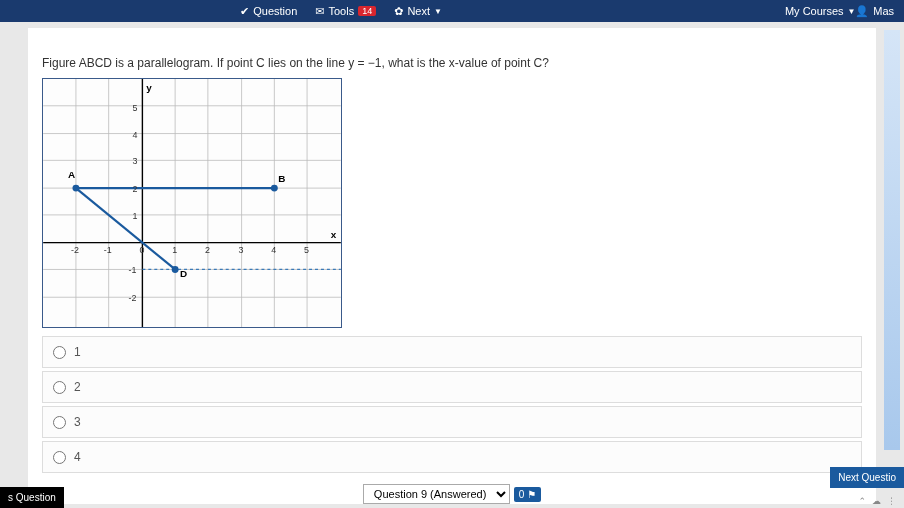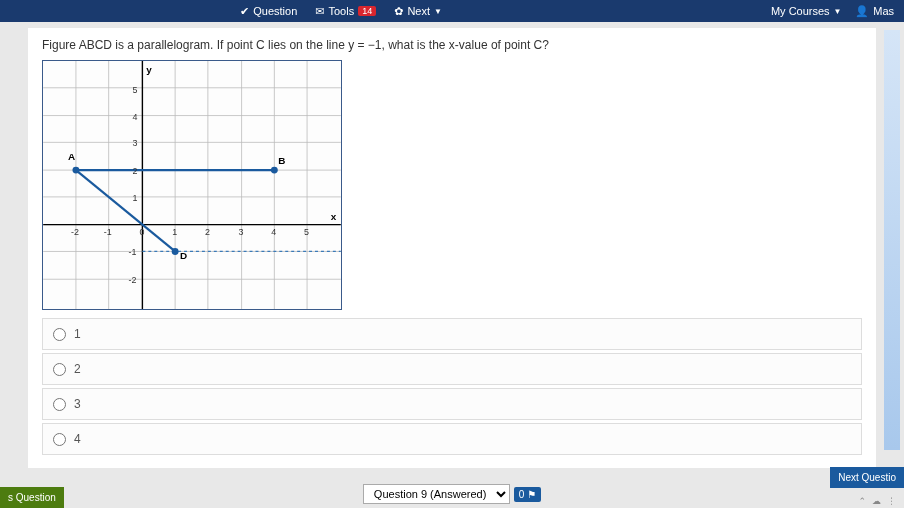--- a/index.html
+++ b/index.html
@@ -1,29 +1,29 @@
 <!DOCTYPE html>
 <html><head>
 <meta charset="utf-8">
 <style>
 *{box-sizing:border-box;margin:0;padding:0;font-family:Arial,sans-serif}
 body{background:#e8e8e8;width:904px;height:508px;overflow:hidden;position:relative}
 .topbar{background:#1a3a6e;height:22px;display:flex;align-items:center;padding:0 10px;color:#fff;font-size:11px;justify-content:space-between}
 .topbar-left{display:flex;gap:18px;align-items:center;margin-left:230px}
-.topbar-right{display:flex;gap:14px;align-items:center}
+.topbar-right{display:flex;align-items:center}
 .topbar-item{display:flex;align-items:center;gap:4px;cursor:pointer}
 .badge{background:#d9262e;color:#fff;padding:0 4px;border-radius:2px;font-size:9px;font-weight:normal}
-.content{background:#fff;margin:6px 28px 0 28px;padding:10px 14px;min-height:430px}
+.content{background:#fff;margin:6px 28px 0 28px;padding:28px 14px;min-height:430px}
 .question-text{font-size:12px;color:#333;margin-bottom:8px}
 .graph-box{width:300px;height:250px;border:1.5px solid #3a5a8a;position:relative;background:#fdfdfd;margin-bottom:8px}
 .graph-box svg{width:100%;height:100%}
 .answer-row{border:1px solid #ddd;padding:8px 10px;margin-bottom:3px;font-size:12px;color:#555;display:flex;align-items:center;gap:8px;cursor:pointer;background:#fcfcfc}
 .answer-row input{cursor:pointer}
 .bottom-bar{position:absolute;bottom:0;left:0;right:0;height:28px;display:flex;align-items:center;justify-content:center}
-.prev-btn{position:absolute;left:0;bottom:0;background:#4d7c0f;color:#fff;font-size:10px;padding:5px 8px;cursor:pointer}
+.prev-btn{position:absolute;left:0;bottom:0;background:#000000;color:#fff;font-size:10px;padding:5px 8px;cursor:pointer}
 .next-btn{position:absolute;right:0;bottom:20px;background:#1a5a9e;color:#fff;font-size:10px;padding:5px 8px;cursor:pointer}
 .q-select{font-size:11px;padding:2px 6px;border:1px solid #aaa;background:#fff}
 .flag-badge{background:#1a5a9e;color:#fff;font-size:10px;padding:2px 5px;margin-left:4px;border-radius:2px}
 .caret{font-size:8px}
 .side-gradient{position:absolute;right:4px;top:30px;width:16px;height:420px;background:linear-gradient(#d5e5f7,#a8c8ec)}
 .sys-tray{position:absolute;right:8px;bottom:2px;font-size:9px;color:#888;display:flex;gap:6px;align-items:center}
 </style>
 </head>
 <body>
 

